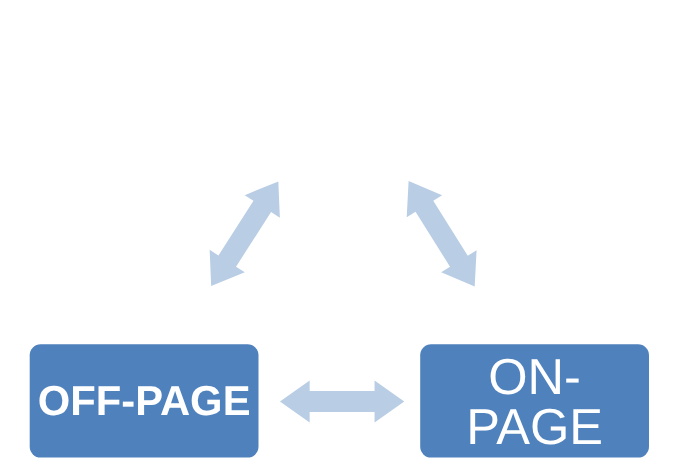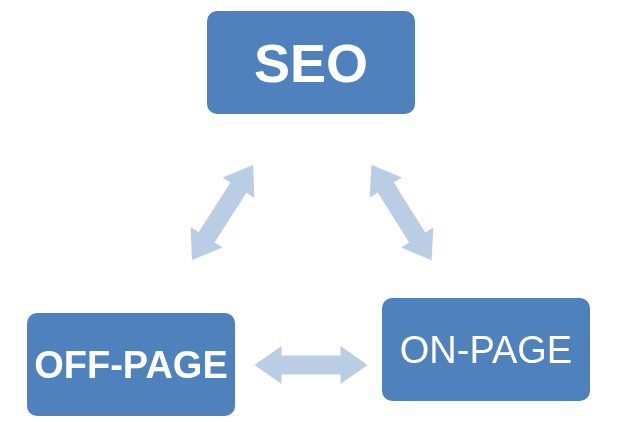--- a/index.html
+++ b/index.html
@@ -46,22 +46,22 @@
     font-weight: 700;
   }
   .node-offpage {
     left: 27px;
     top: 313px;
     font-size: 38px;
     font-weight: 700;
   }
   .node-onpage {
     left: 382px;
-    top: 298px;
-    font-size: 38px;
+    top: 313px;
+    font-size: 46px;
     font-weight: 400;
   }
 </style>
 </head>
 <body>
 
 <div class="canvas">
 
   <svg class="arrow-layer" viewBox="0 0 620 422" aria-hidden="true">
 
@@ -71,23 +71,20 @@
 
     <g transform="translate(401.5,212.5) rotate(57.9)">
       <polygon points="-56.5,0 -29.5,-19 -29.5,-9.5 29.5,-9.5 29.5,-19 56.5,0 29.5,19 29.5,9.5 -29.5,9.5 -29.5,19"></polygon>
     </g>
 
     <g transform="translate(311,365)">
       <polygon points="-56.5,0 -29.5,-19 -29.5,-9.5 29.5,-9.5 29.5,-19 56.5,0 29.5,19 29.5,9.5 -29.5,9.5 -29.5,19"></polygon>
     </g>
   </svg>
 
-  <div class="node node-seo">
-    <span>SEO</span>
-  </div>
 
   <div class="node node-offpage">
     <span>OFF-PAGE</span>
   </div>
 
   <div class="node node-onpage">
     <span>ON-PAGE</span>
   </div>
 
 </div>

